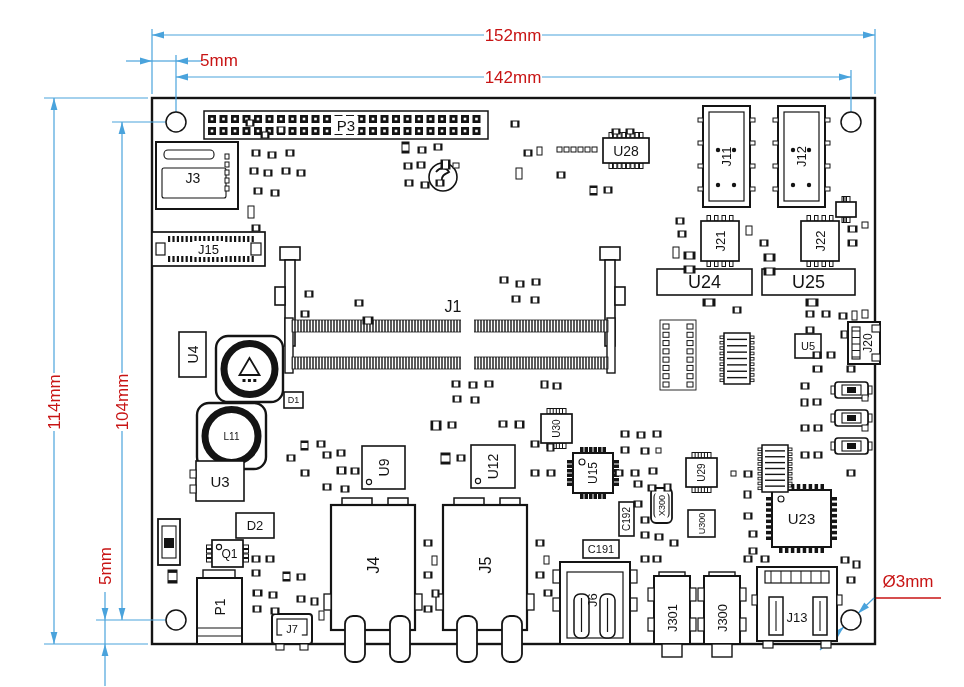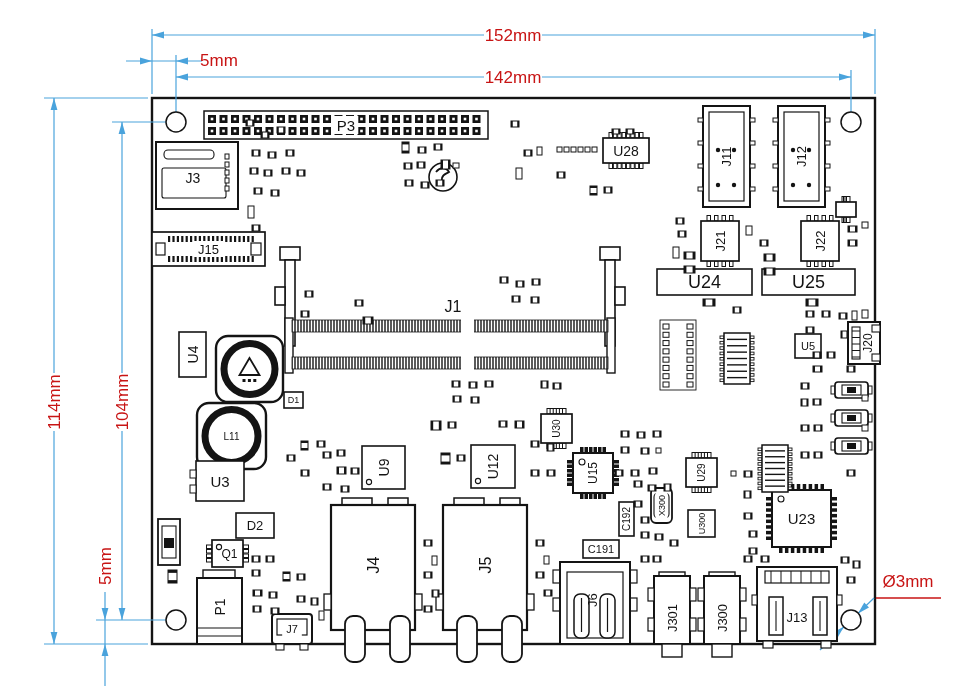--- a/index.html
+++ b/index.html
@@ -1,16 +1,16 @@
 <!DOCTYPE html>
 <html><head>
 <meta charset="utf-8">
 <style>
   html,body{margin:0;padding:0;background:#fff;}
-  .stage{width:964px;height:687px;position:relative;background:#fff;overflow:hidden;border-radius:17px;}
+  .stage{width:964px;height:687px;position:relative;background:#fff;overflow:hidden;}
   svg text{font-family:"Liberation Sans","DejaVu Sans",sans-serif;}
 </style>
 </head>
 <body>
 
 <div class="stage">
   <svg id="drawing" width="964" height="687" viewBox="0 0 964 687">
       <defs>
         <pattern id="hatch" width="3" height="4" patternUnits="userSpaceOnUse">
           <rect x="0" y="0" width="3" height="4" fill="#fff"></rect>

